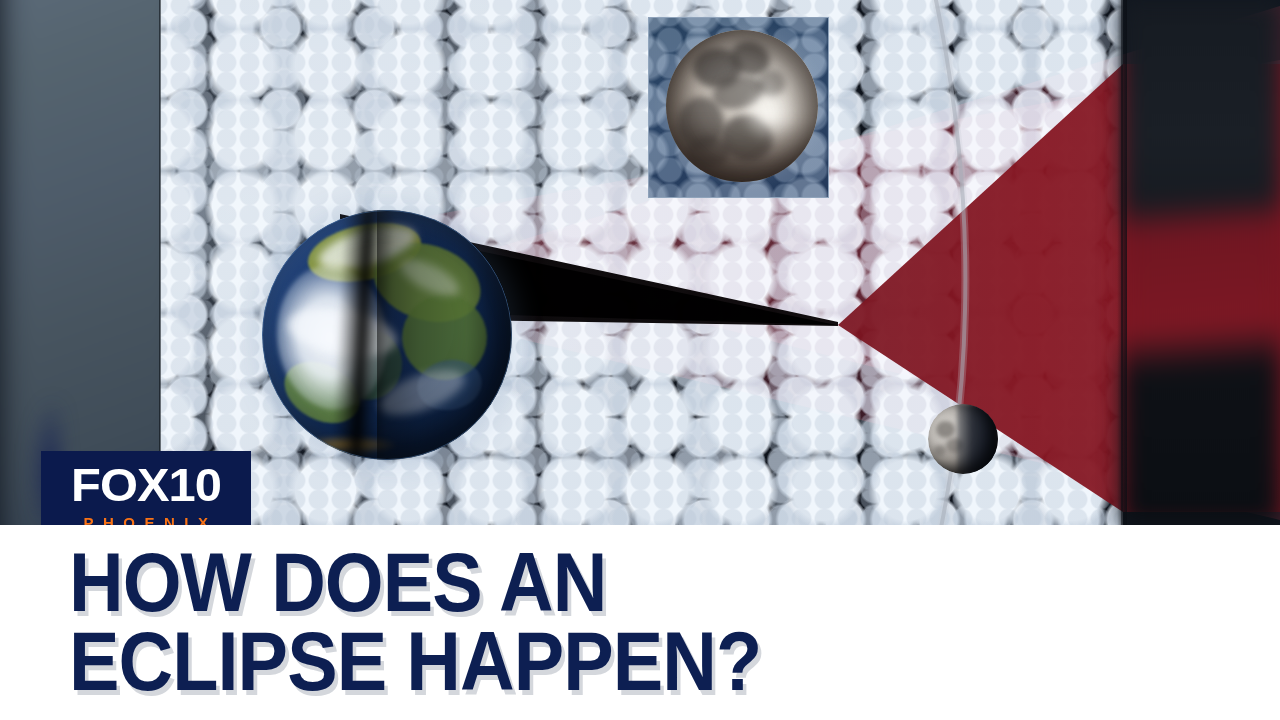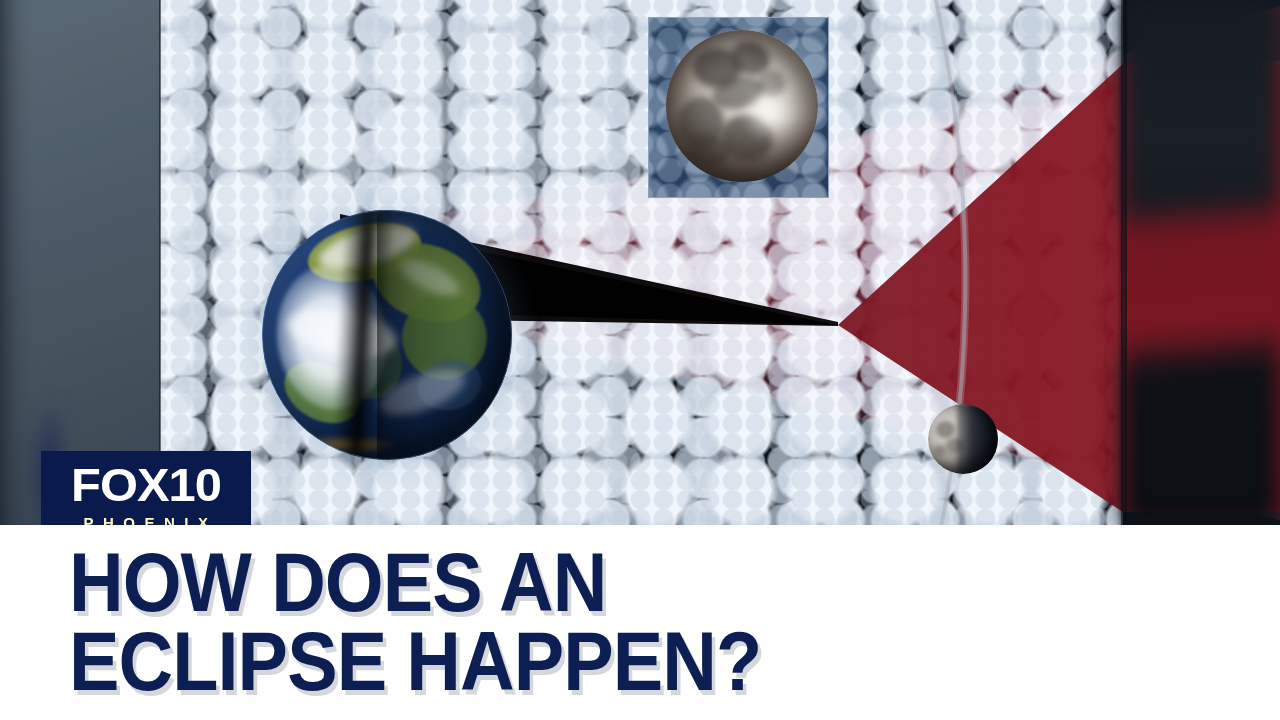--- a/index.html
+++ b/index.html
@@ -150,21 +150,21 @@
   .msm3{left:8%;top:58%;width:18%;height:16%;opacity:.55;}
   .ms-night{position:absolute;left:42%;top:0;width:58%;height:100%;
     background:linear-gradient(90deg,rgba(18,24,36,0.35) 0%,rgba(16,22,34,0.82) 38%,rgba(14,20,32,0.95) 100%);filter:blur(2px);}
   .ms-rim{position:absolute;inset:0;border-radius:50%;box-shadow:inset -8px -4px 14px rgba(0,0,0,0.7);}
 
   
   .logo{position:absolute;left:41px;top:419px;width:210px;height:88px;background:#0b1a4d;
     display:flex;flex-direction:column;align-items:center;justify-content:center;margin-top:32px;}
   .logo-top{font-weight:bold;font-size:47px;line-height:1;color:#ffffff;letter-spacing:-1px;
     font-family:"Liberation Sans",sans-serif;transform:scaleX(1.04);}
-  .logo-sub{font-weight:bold;font-size:15px;line-height:1;color:#fef9c3;letter-spacing:9.5px;
+  .logo-sub{font-weight:bold;font-size:15px;line-height:1;color:#f97316;letter-spacing:9.5px;
     margin-top:7px;margin-left:9px;font-family:"Liberation Sans",sans-serif;}
 
   
   .headline{position:absolute;left:0;top:525px;width:1280px;height:195px;background:#ffffff;margin-left:21px;}
   .hl-line{position:absolute;left:48px;font-family:"Liberation Sans",sans-serif;font-weight:bold;
     color:#0d1f52;font-size:84px;line-height:1;letter-spacing:-1px;
     transform:scaleX(0.90);transform-origin:left center;white-space:nowrap;
     text-shadow:4px 5px 0 rgba(205,208,214,0.85);}
   .hl1{top:15px;}
   .hl2{top:94px;}

